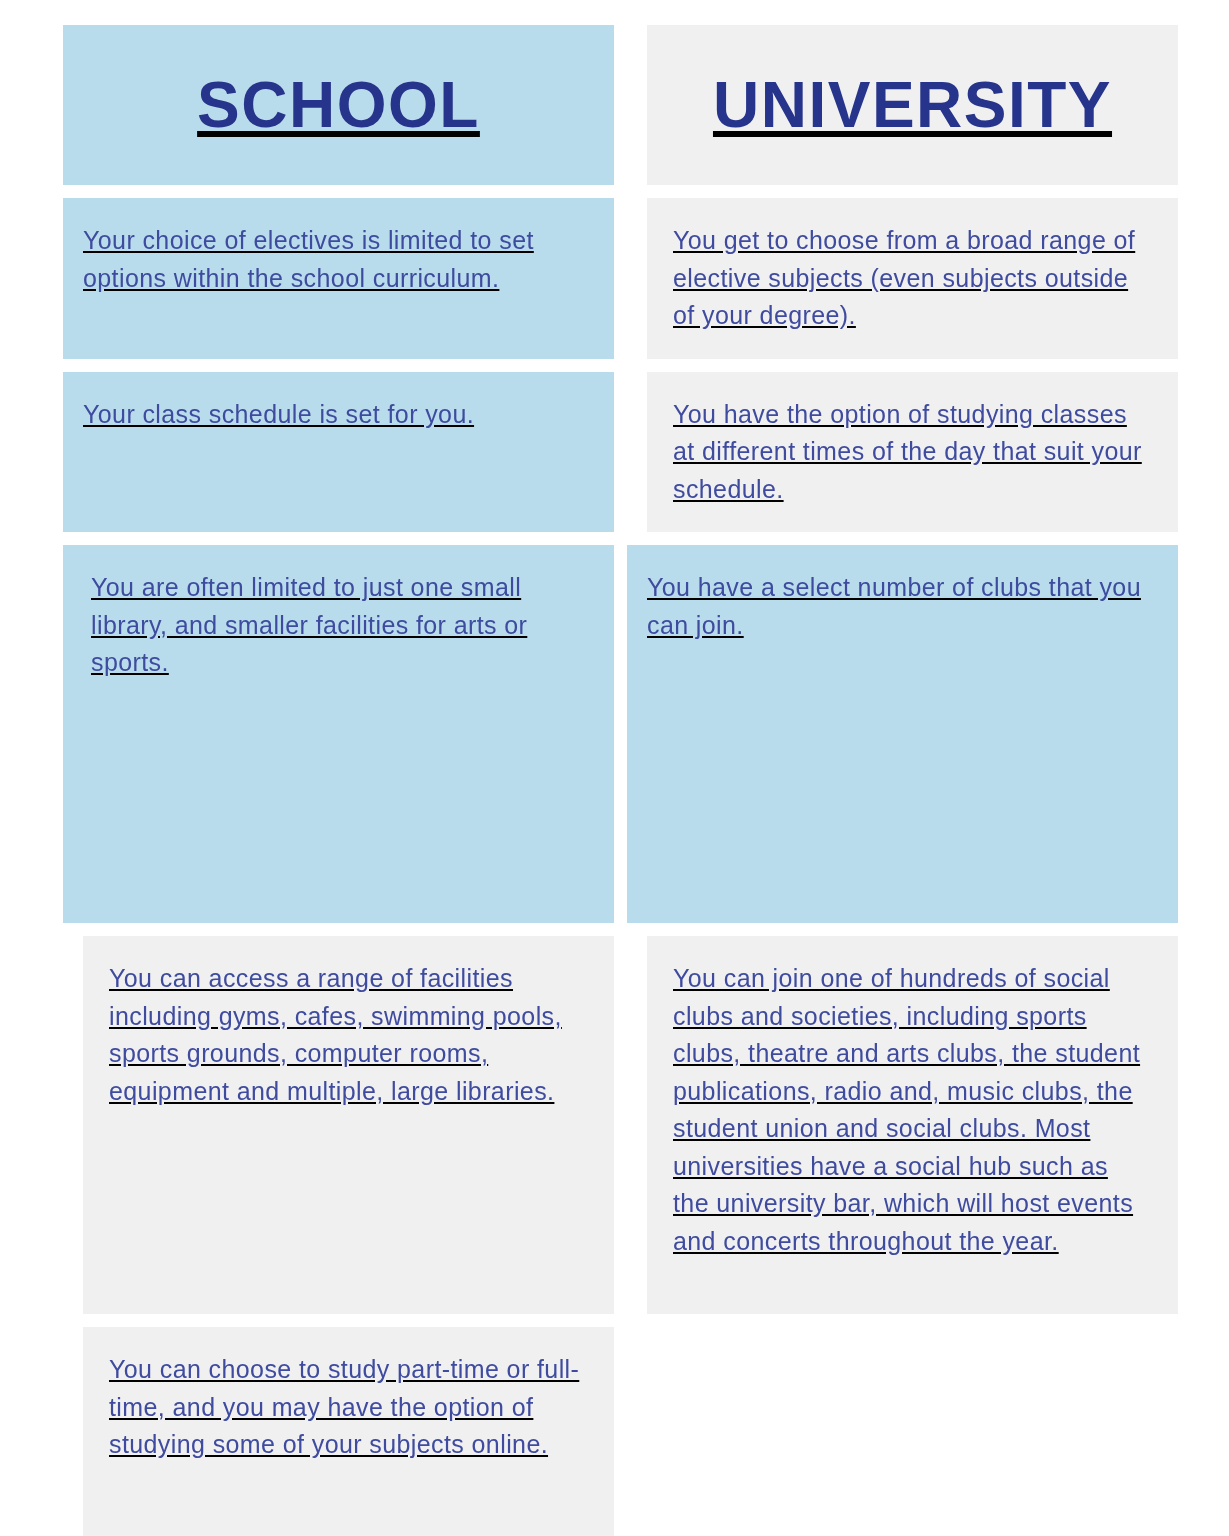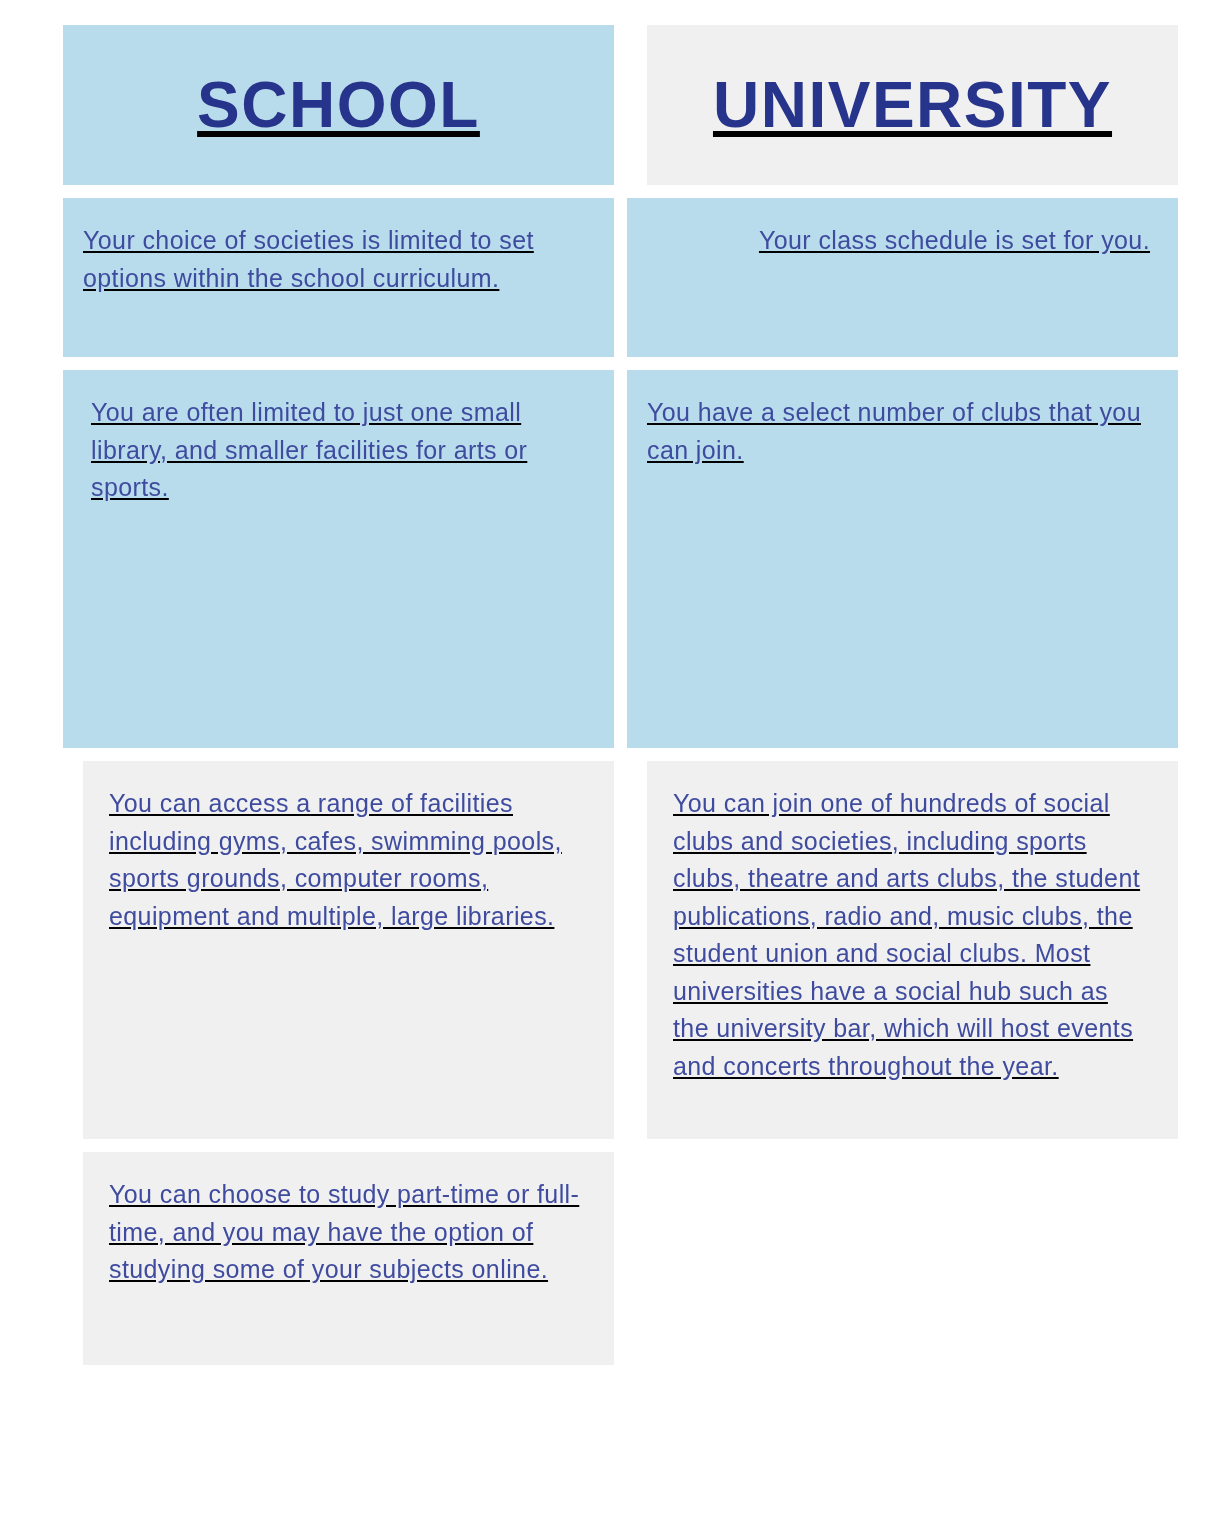--- a/index.html
+++ b/index.html
@@ -43,37 +43,39 @@
     padding: 0;
     color: #27348b;
     font-size: 64px;
     font-weight: 800;
     letter-spacing: 1.5px;
     line-height: 1;
   }
   
   .h-header   { min-height: 160px; }
   .h-row0     { min-height: 159px; }
-  .h-row1     { min-height: 159px; text-align: right; }
+  .h-row1     { min-height: 159px; }
   .h-row2     { min-height: 240px; padding-left: 28px; }
   .h-row3     { min-height: 378px; }
   .h-row4     { min-height: 213px; }
 </style>
 </head>
 <body>
 
 <div class="canvas">
   <div class="grid">
 
     <div class="cell school header h-header">SCHOOL</div>
     <div class="cell university header h-header">UNIVERSITY</div>
 
-    <div class="cell school h-row0">Your choice of societies is limited to set options within the school curriculum.</div>
+    <div class="cell school h-row0">Your choice of electives is limited to set options within the school curriculum.</div>
+    <div class="cell university h-row0">You get to choose from a broad range of elective subjects (even subjects outside of your degree).</div>
 
     <div class="cell school h-row1">Your class schedule is set for you.</div>
+    <div class="cell university h-row1">You have the option of studying classes at different times of the day that suit your schedule.</div>
 
     <div class="cell school h-row2">You are often limited to just one small library, and smaller facilities for arts or sports.</div>
     <div class="cell school h-row3">You have a select number of clubs that you can join.</div>
 
     <div class="cell university h-row2">You can access a range of facilities including gyms, cafes, swimming pools, sports grounds, computer rooms, equipment and multiple, large libraries.</div>
     <div class="cell university h-row3">You can join one of hundreds of social clubs and societies, including sports clubs, theatre and arts clubs, the student publications, radio and, music clubs, the student union and social clubs. Most universities have a social hub such as the university bar, which will host events and concerts throughout the year.</div>
 
     <div class="cell university h-row4">You can choose to study part-time or full-time, and you may have the option of studying some of your subjects online.</div>
 
   </div>

